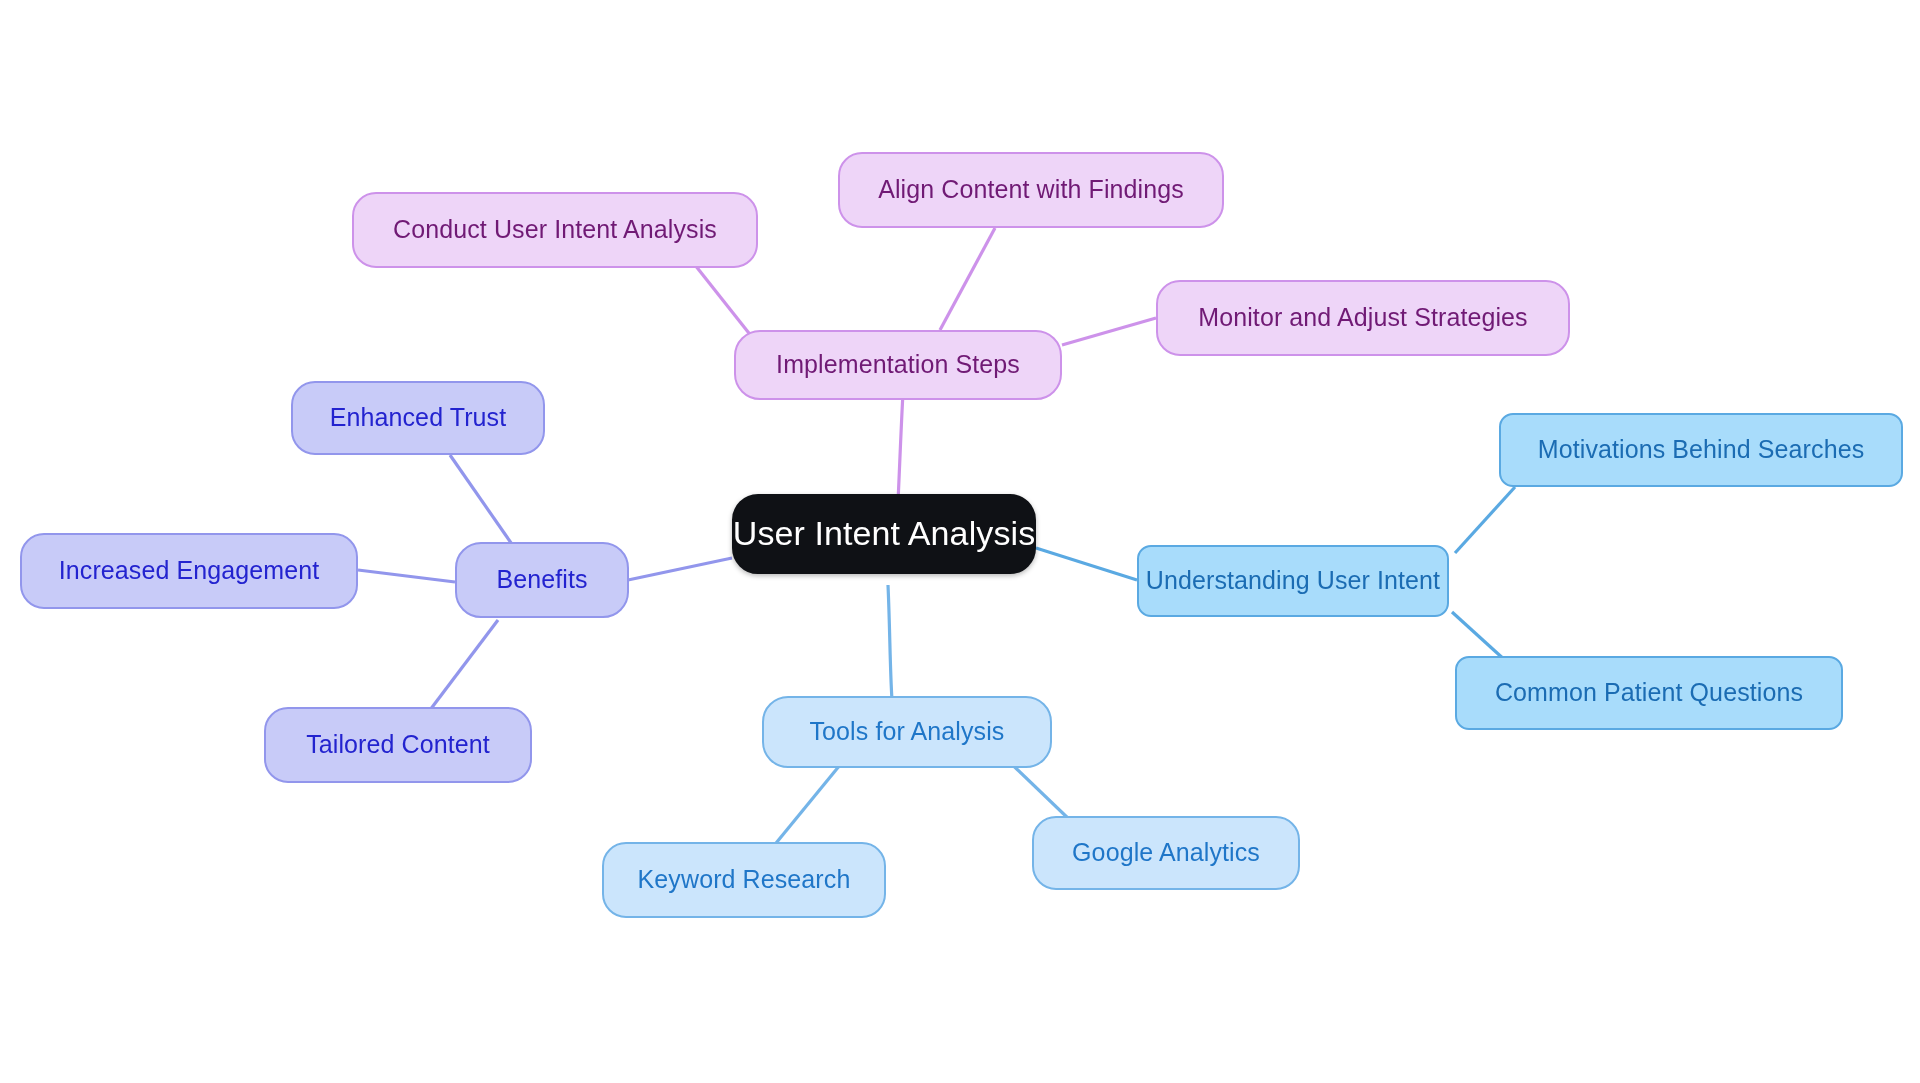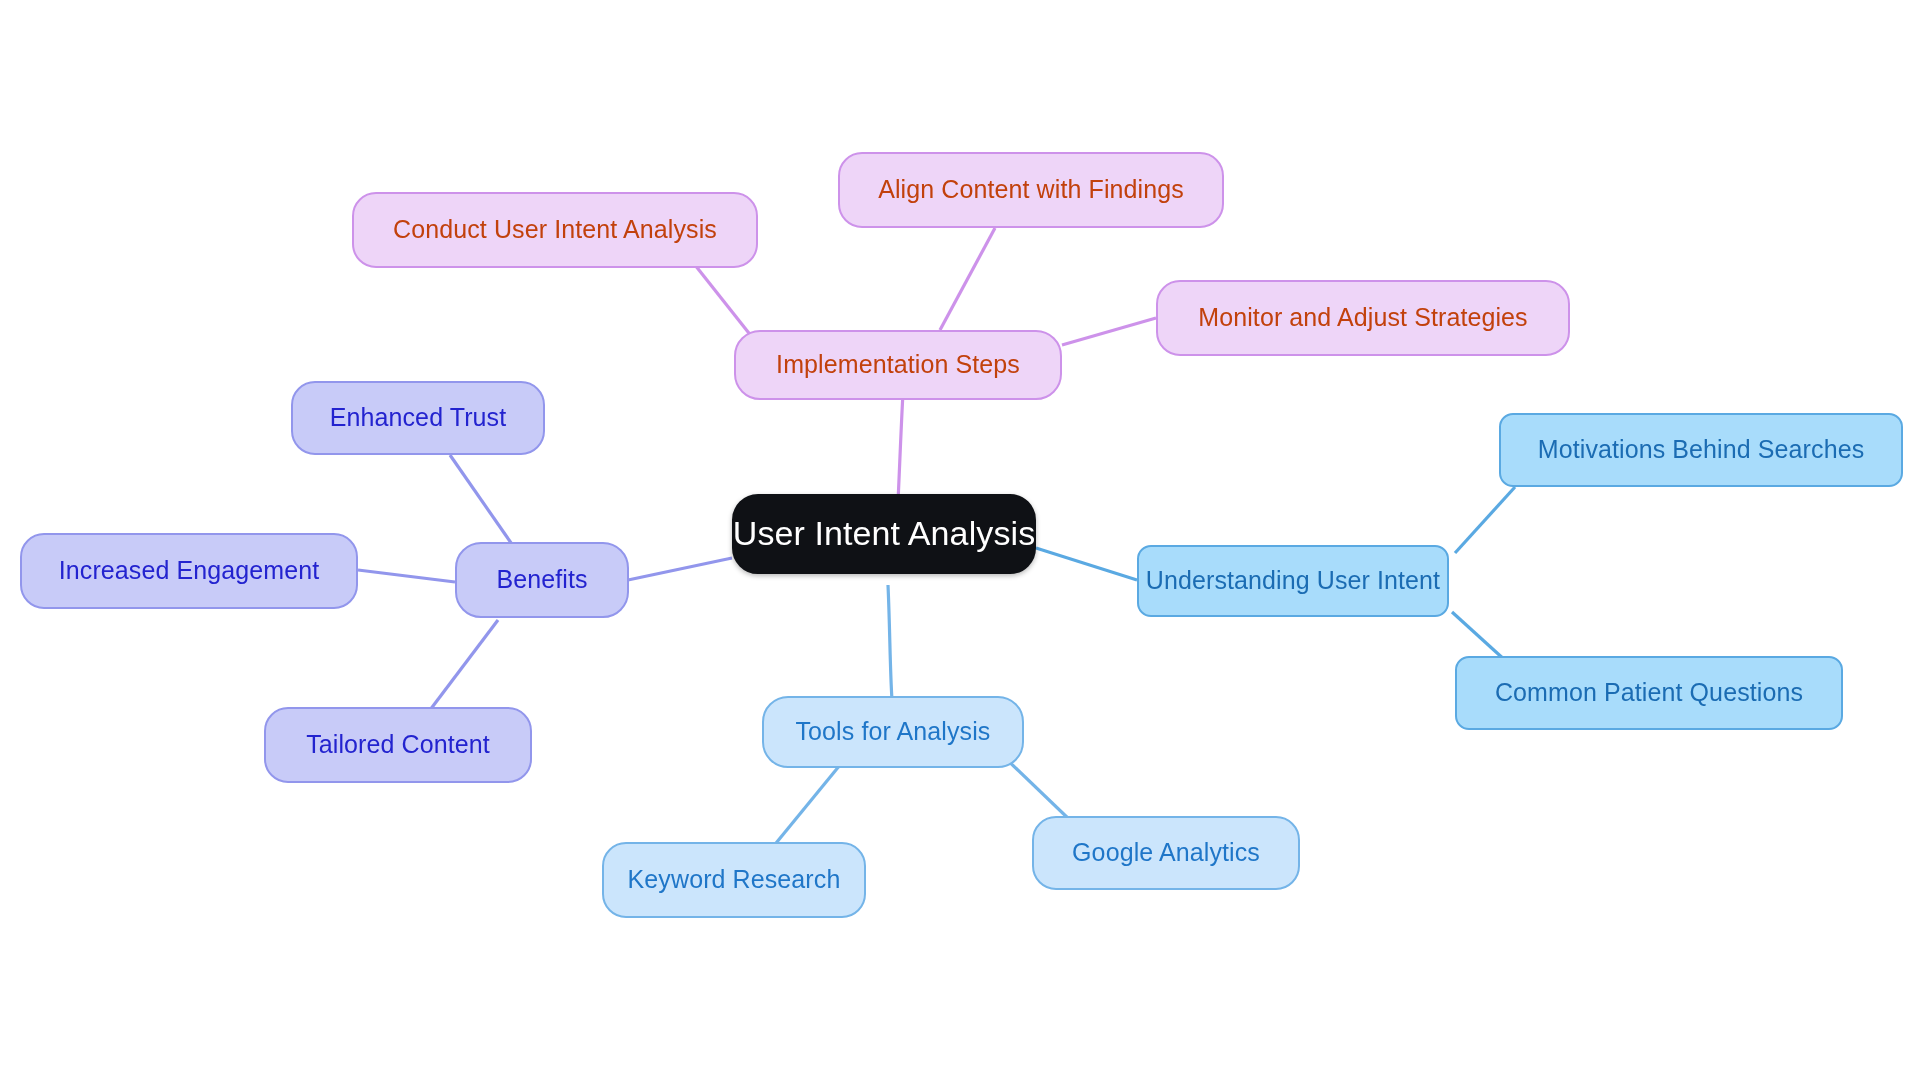--- a/index.html
+++ b/index.html
@@ -53,21 +53,21 @@
     border-radius: 26px;
     font-size: 25px;
   }
   .node-leaf {
     border-radius: 24px;
     font-size: 25px;
   }
   .c-magenta {
     background: #eed5f8;
     border-color: #cd92ea;
-    color: #c2410c;
+    color: #701a75;
   }
   .c-indigo {
     background: #c8cbf8;
     border-color: #9296ec;
     color: #2323cf;
   }
   .c-blue-dark {
     background: #a8dcfb;
     border-color: #5aa9e2;
     color: #1b6cb3;
@@ -140,25 +140,25 @@
   </div>
 
   <div class="node node-leaf c-blue-dark" style="left:1499px; top:413px; width:404px; height:74px;">
     <span>Motivations Behind Searches</span>
   </div>
 
   <div class="node node-leaf c-blue-dark" style="left:1455px; top:656px; width:388px; height:74px;">
     <span>Common Patient Questions</span>
   </div>
 
-  <div class="node node-branch c-blue-light" style="left:762px; top:696px; width:262px; height:72px;">
+  <div class="node node-branch c-blue-light" style="left:762px; top:696px; width:290px; height:72px;">
     <span>Tools for Analysis</span>
   </div>
 
-  <div class="node node-leaf c-blue-light" style="left:602px; top:842px; width:264px; height:76px;">
+  <div class="node node-leaf c-blue-light" style="left:602px; top:842px; width:284px; height:76px;">
     <span>Keyword Research</span>
   </div>
 
   <div class="node node-leaf c-blue-light" style="left:1032px; top:816px; width:268px; height:74px;">
     <span>Google Analytics</span>
   </div>
 
   <div class="node node-branch c-indigo" style="left:455px; top:542px; width:174px; height:76px;">
     <span>Benefits</span>
   </div>

